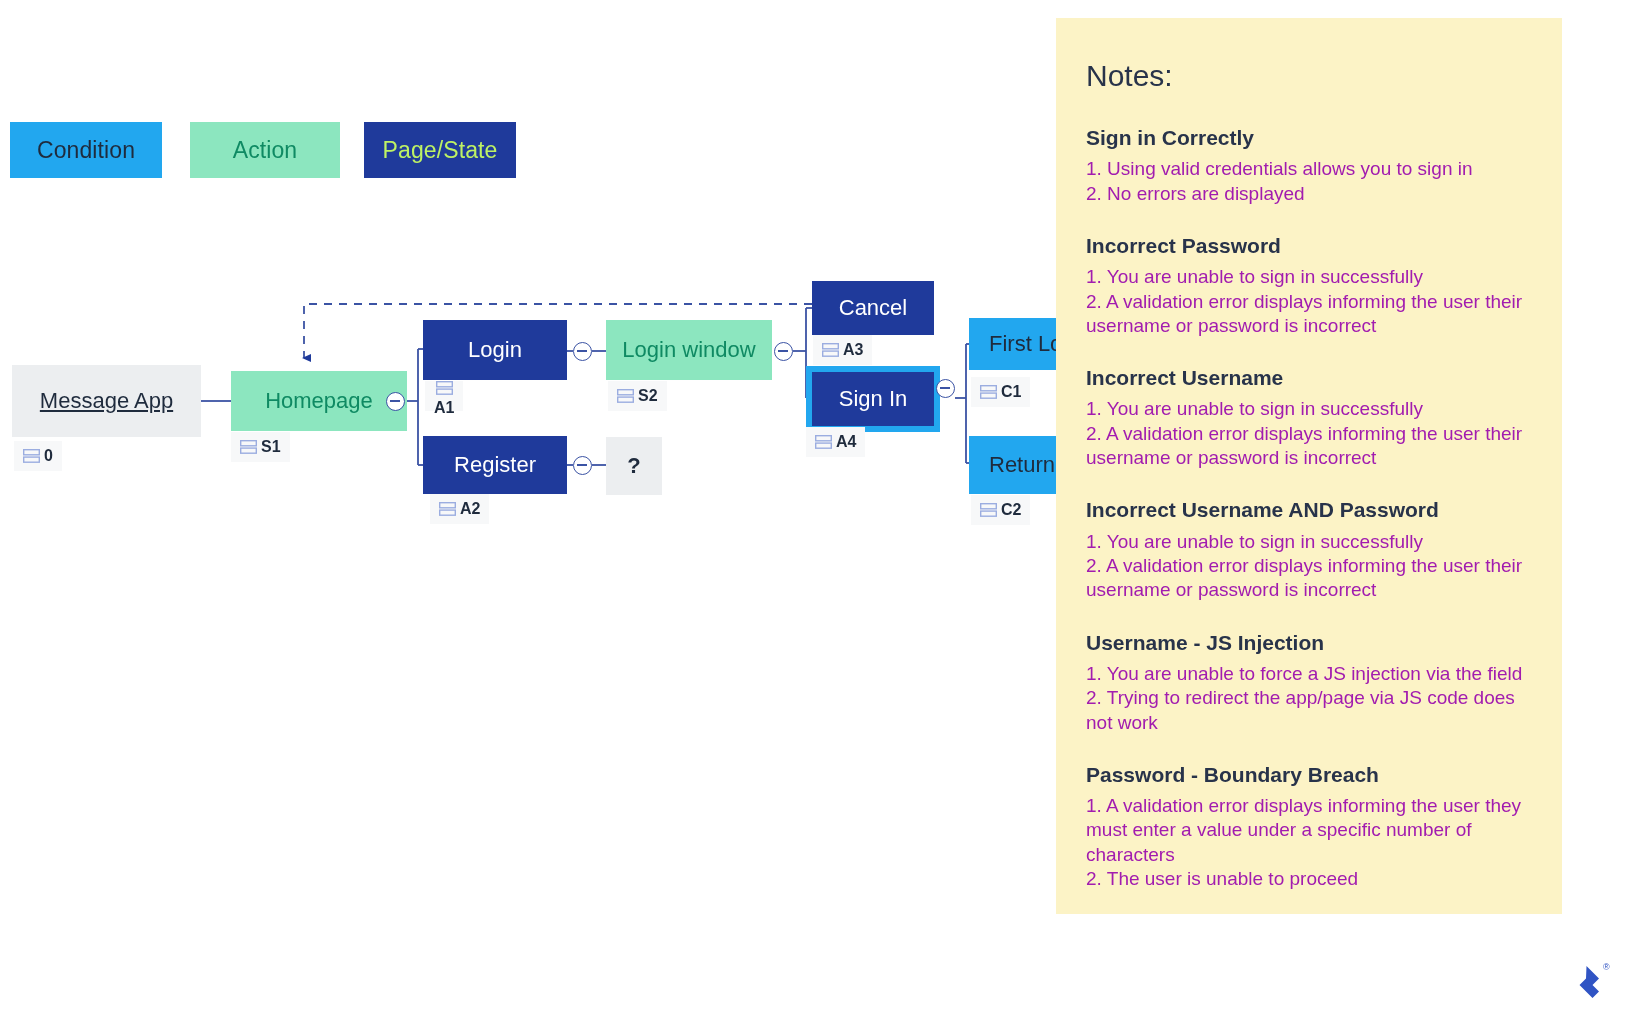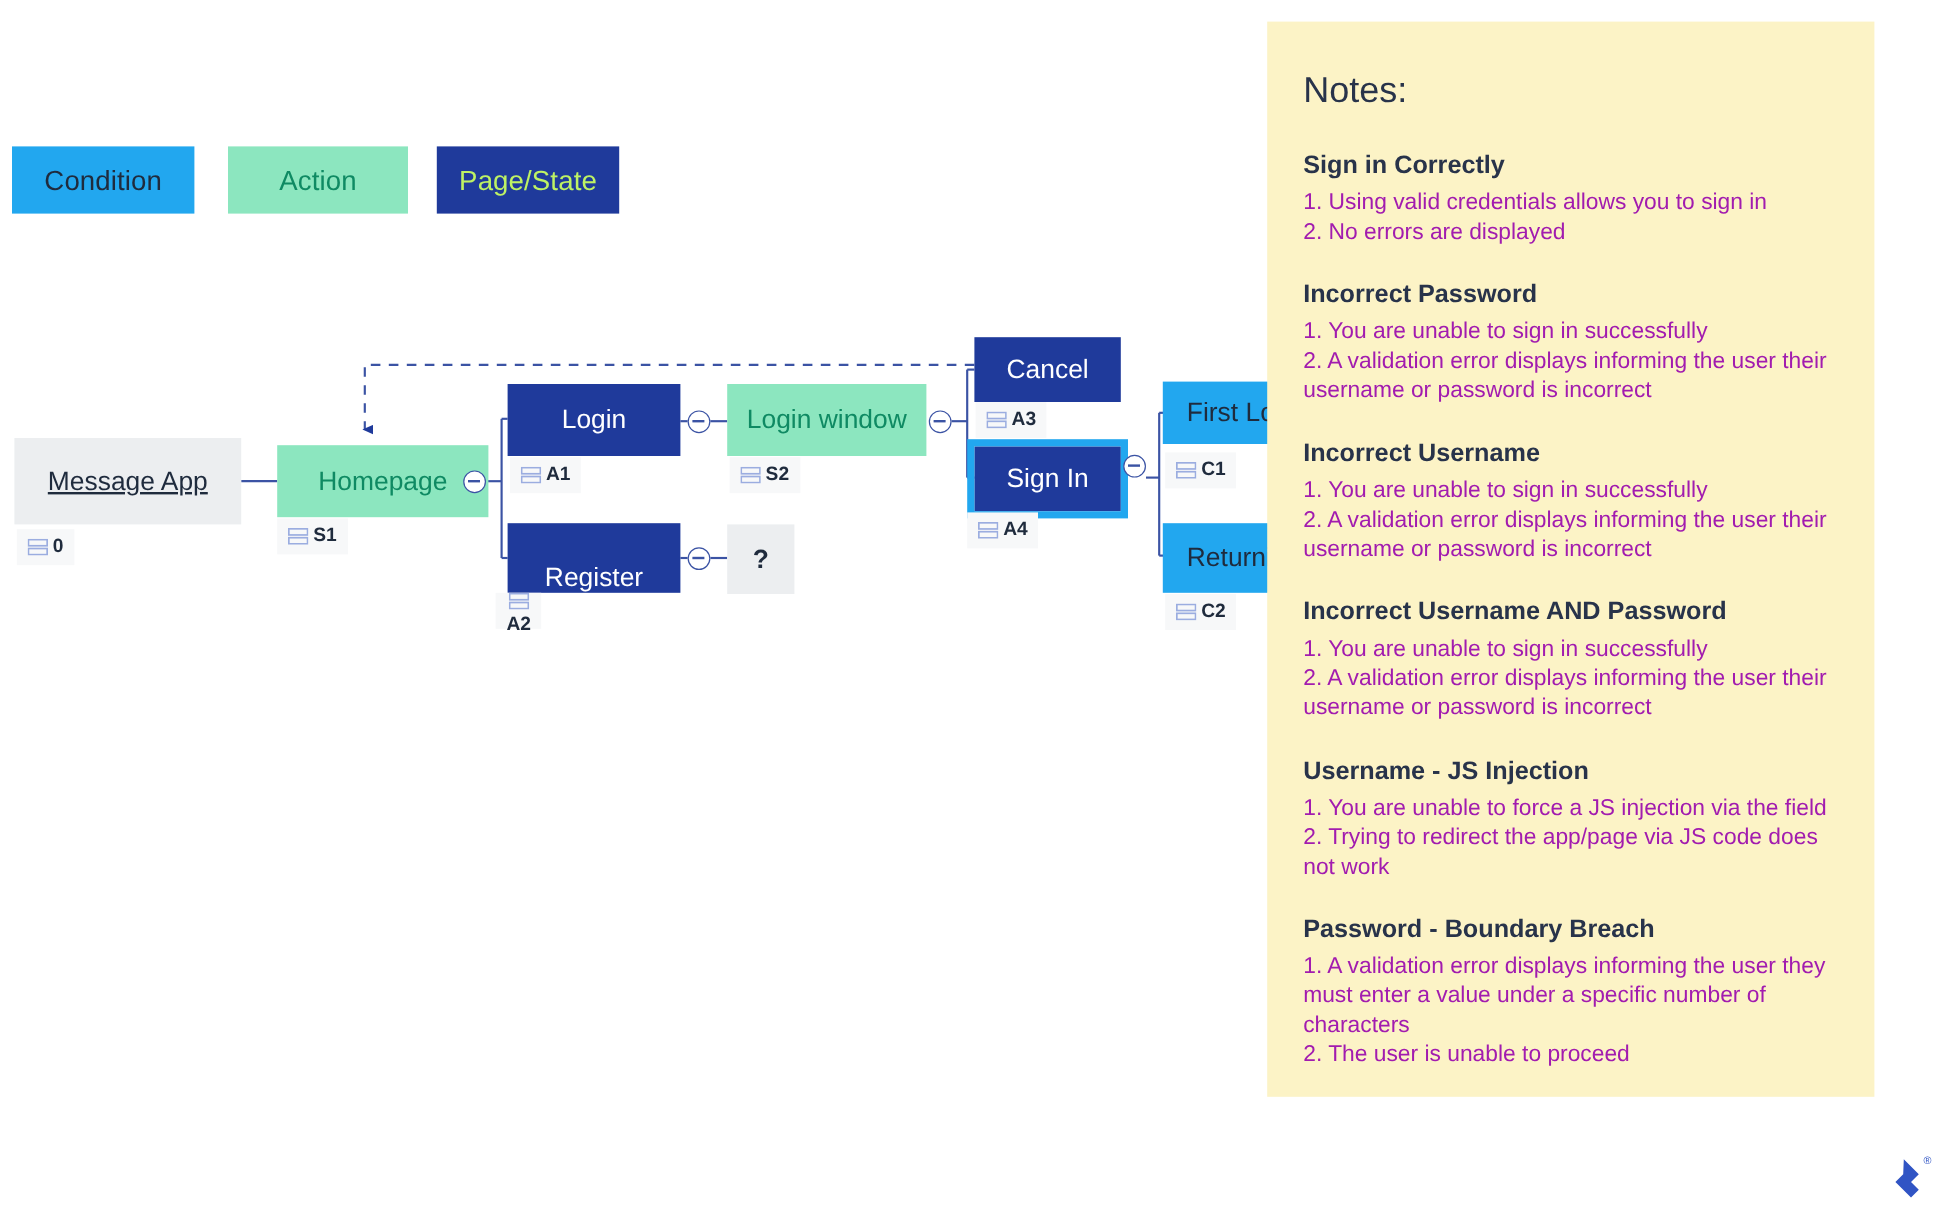--- a/index.html
+++ b/index.html
@@ -229,33 +229,33 @@
       <rect x="0.7" y="0.7" width="15.6" height="5.1" fill="none" stroke="#9badE0" stroke-width="1.4"></rect>
       <rect x="0.7" y="8.1" width="15.6" height="5.1" fill="none" stroke="#9badE0" stroke-width="1.4"></rect>
     </svg>
     <span>S1</span>
   </div>
   <div class="handle" style="left:386px; top:392px;"></div>
 
   <div class="node action" style="left:423px; top:320px; width:144px; height:60px;">
     <span>Login</span>
   </div>
-  <div class="badge" style="left:425px; top:381px;">
+  <div class="badge" style="left:425px; top:381px;flex-direction:column;">
     <svg class="bicon" viewBox="0 0 17 14">
       <rect x="0.7" y="0.7" width="15.6" height="5.1" fill="none" stroke="#9badE0" stroke-width="1.4"></rect>
       <rect x="0.7" y="8.1" width="15.6" height="5.1" fill="none" stroke="#9badE0" stroke-width="1.4"></rect>
     </svg>
     <span>A1</span>
   </div>
   <div class="handle" style="left:573px; top:342px;"></div>
 
-  <div class="node action" style="left:423px; top:436px; width:144px; height:58px;align-items:flex-end;">
+  <div class="node action" style="left:423px; top:436px; width:144px; height:58px;">
     <span>Register</span>
   </div>
-  <div class="badge" style="left:413px; top:494px;flex-direction:column;">
+  <div class="badge" style="left:430px; top:494px;">
     <svg class="bicon" viewBox="0 0 17 14">
       <rect x="0.7" y="0.7" width="15.6" height="5.1" fill="none" stroke="#9badE0" stroke-width="1.4"></rect>
       <rect x="0.7" y="8.1" width="15.6" height="5.1" fill="none" stroke="#9badE0" stroke-width="1.4"></rect>
     </svg>
     <span>A2</span>
   </div>
   <div class="handle" style="left:573px; top:456px;"></div>
 
   <div class="node state" style="left:606px; top:320px; width:166px; height:60px;">
     <span>Login window</span>

